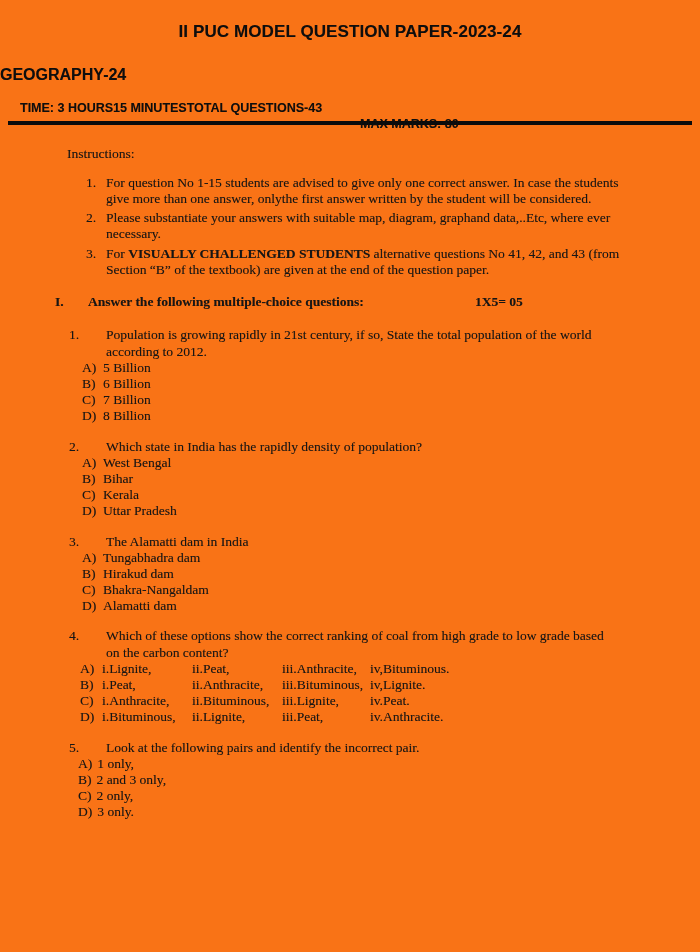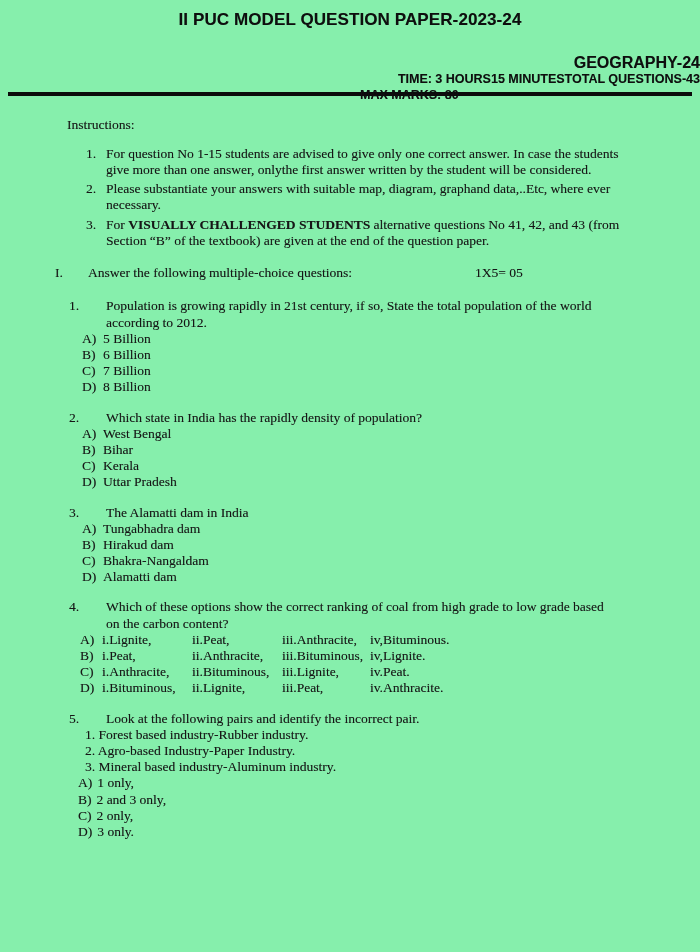--- a/index.html
+++ b/index.html
@@ -7,61 +7,61 @@
   body {
     height: 952px;
     background: #ffffff;
     font-family: "Liberation Serif", serif;
     font-size: 13.5px;
     color: #161616;
   }
   .page {
     width: 700px;
     height: 952px;
-    padding-top: 10px;
+    padding-top: 22px;
     overflow: hidden;
-    background: #86efac;
+    background: #f97316;
     text-shadow: 0.2px 0.2px 0.6px rgba(0,0,0,0.30);
   }
   .doc-title {
     text-align: center;
     font-family: "Liberation Sans", sans-serif;
     font-weight: 700;
     font-size: 17px;
     color: #0e0e0e;
     letter-spacing: 0.1px;
   }
   .doc-subject {
-    text-align: right;
+    text-align: left;
     font-family: "Liberation Sans", sans-serif;
     font-weight: 700;
     font-size: 16px;
     color: #0e0e0e;
     margin-top: 24px;
   }
   .meta-row {
     position: relative;
+    margin-top: 17px;
     height: 15px;
     font-family: "Liberation Sans", sans-serif;
     font-weight: 700;
     font-size: 12.5px;
     color: #0e0e0e;
     padding-left: 20px;
-    text-align: right;
   }
   .meta-max { position: absolute; left: 360px; top: 16px; }
   .rule { height: 3.5px; background: #0c0c0c; margin: 5px 8px 0 8px; }
 
   .instr-heading { margin: 21px 0 0 67px; font-weight: 400; }
   .instr-list { margin-top: 13px; }
   .instr-item { display: flex; margin-left: 86px; margin-bottom: 3px; line-height: 1.21; }
   .instr-num { width: 20px; flex: none; }
   .instr-text { width: 524px; }
 
-  .section-row { position: relative; margin: 16px 0 0 55px; font-weight: 400; }
+  .section-row { position: relative; margin: 16px 0 0 55px; font-weight: 700; }
   .sec-num { display: inline-block; width: 33px; }
   .sec-marks { position: absolute; left: 420px; top: 0; }
 
   .questions { margin-top: 17px; }
   .question { margin-bottom: 14px; line-height: 1.2; }
   .q-head { display: flex; margin-left: 69px; }
   .q-num { width: 37px; flex: none; }
   .q-text { width: 508px; }
   .options { margin-left: 82px; }
   .opt { display: flex; }
@@ -229,25 +229,20 @@
           <span class="c4">iv.Anthracite.</span>
         </div>
       </div>
     </div>
 
     <div class="question">
       <div class="q-head">
         <span class="q-num">5.</span>
         <span class="q-text">Look at the following pairs and identify the incorrect pair.</span>
       </div>
-      <div class="sub-items">
-        <div>1. Forest based industry-Rubber industry.</div>
-        <div>2. Agro-based Industry-Paper Industry.</div>
-        <div>3. Mineral based industry-Aluminum industry.</div>
-      </div>
       <div class="options5">
         <div class="opt5">
           <span class="opt-label">A)</span>
           <span>1 only,</span>
         </div>
         <div class="opt5">
           <span class="opt-label">B)</span>
           <span>2 and 3 only,</span>
         </div>
         <div class="opt5">

